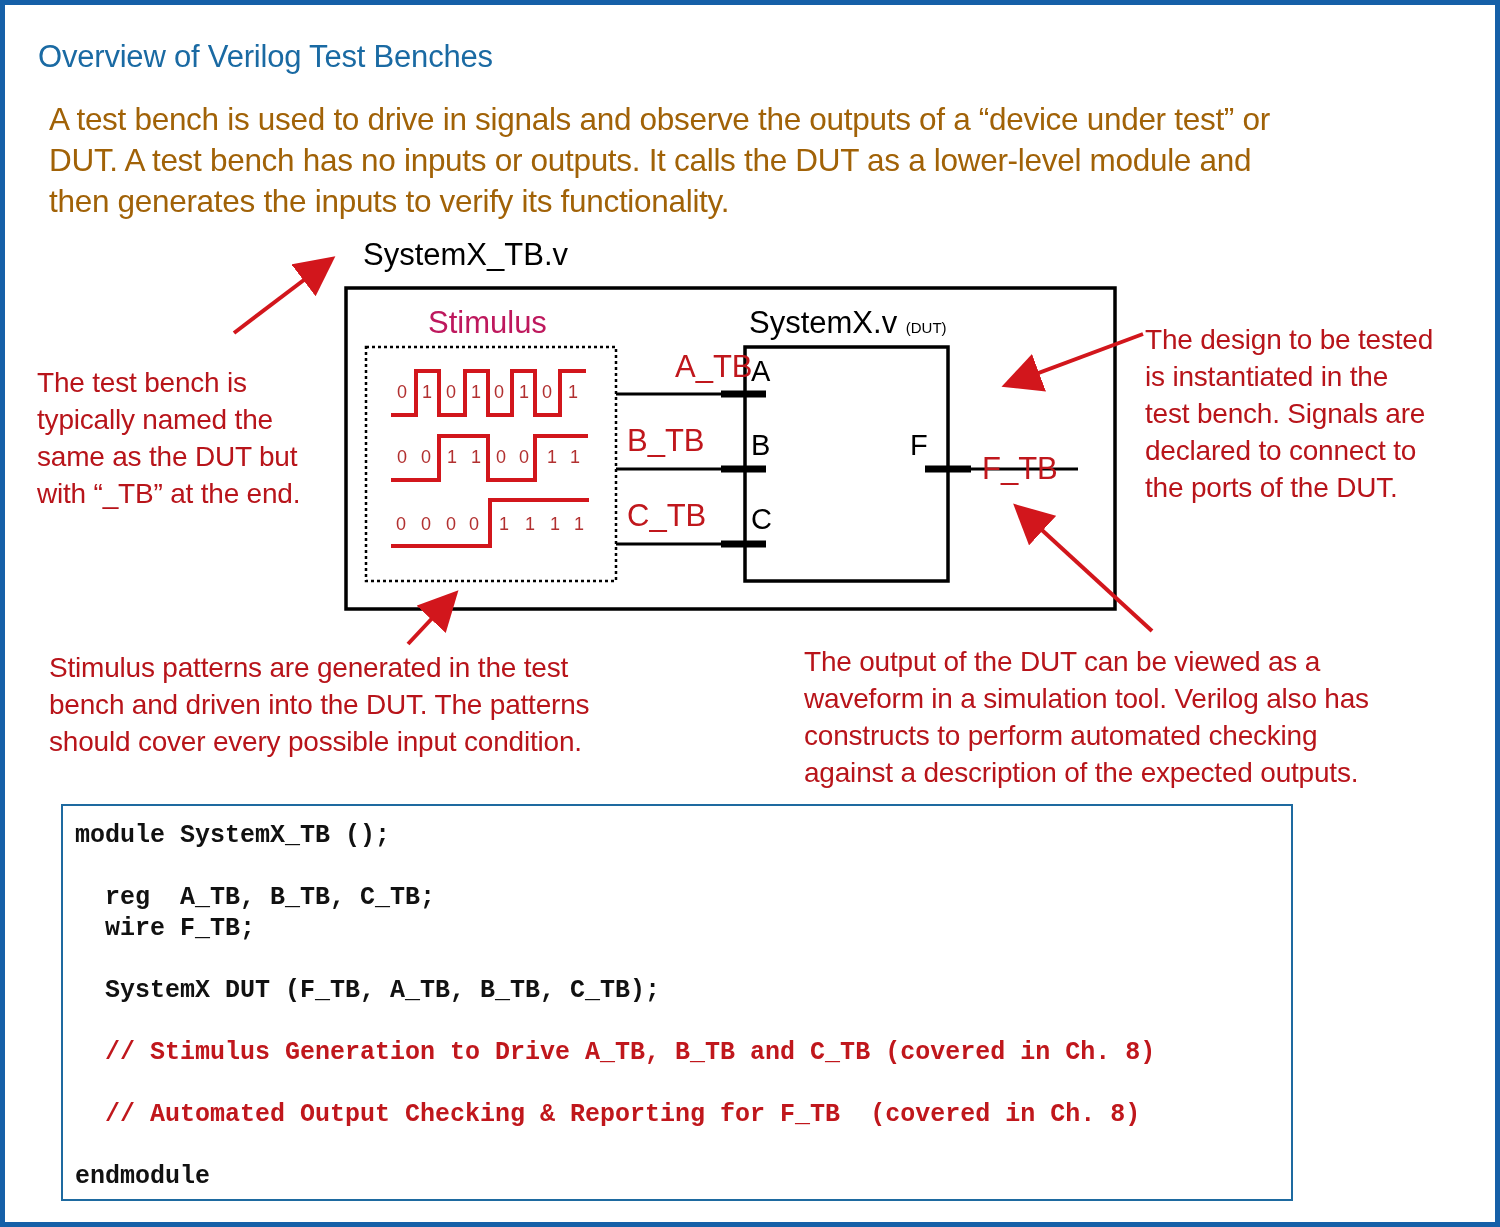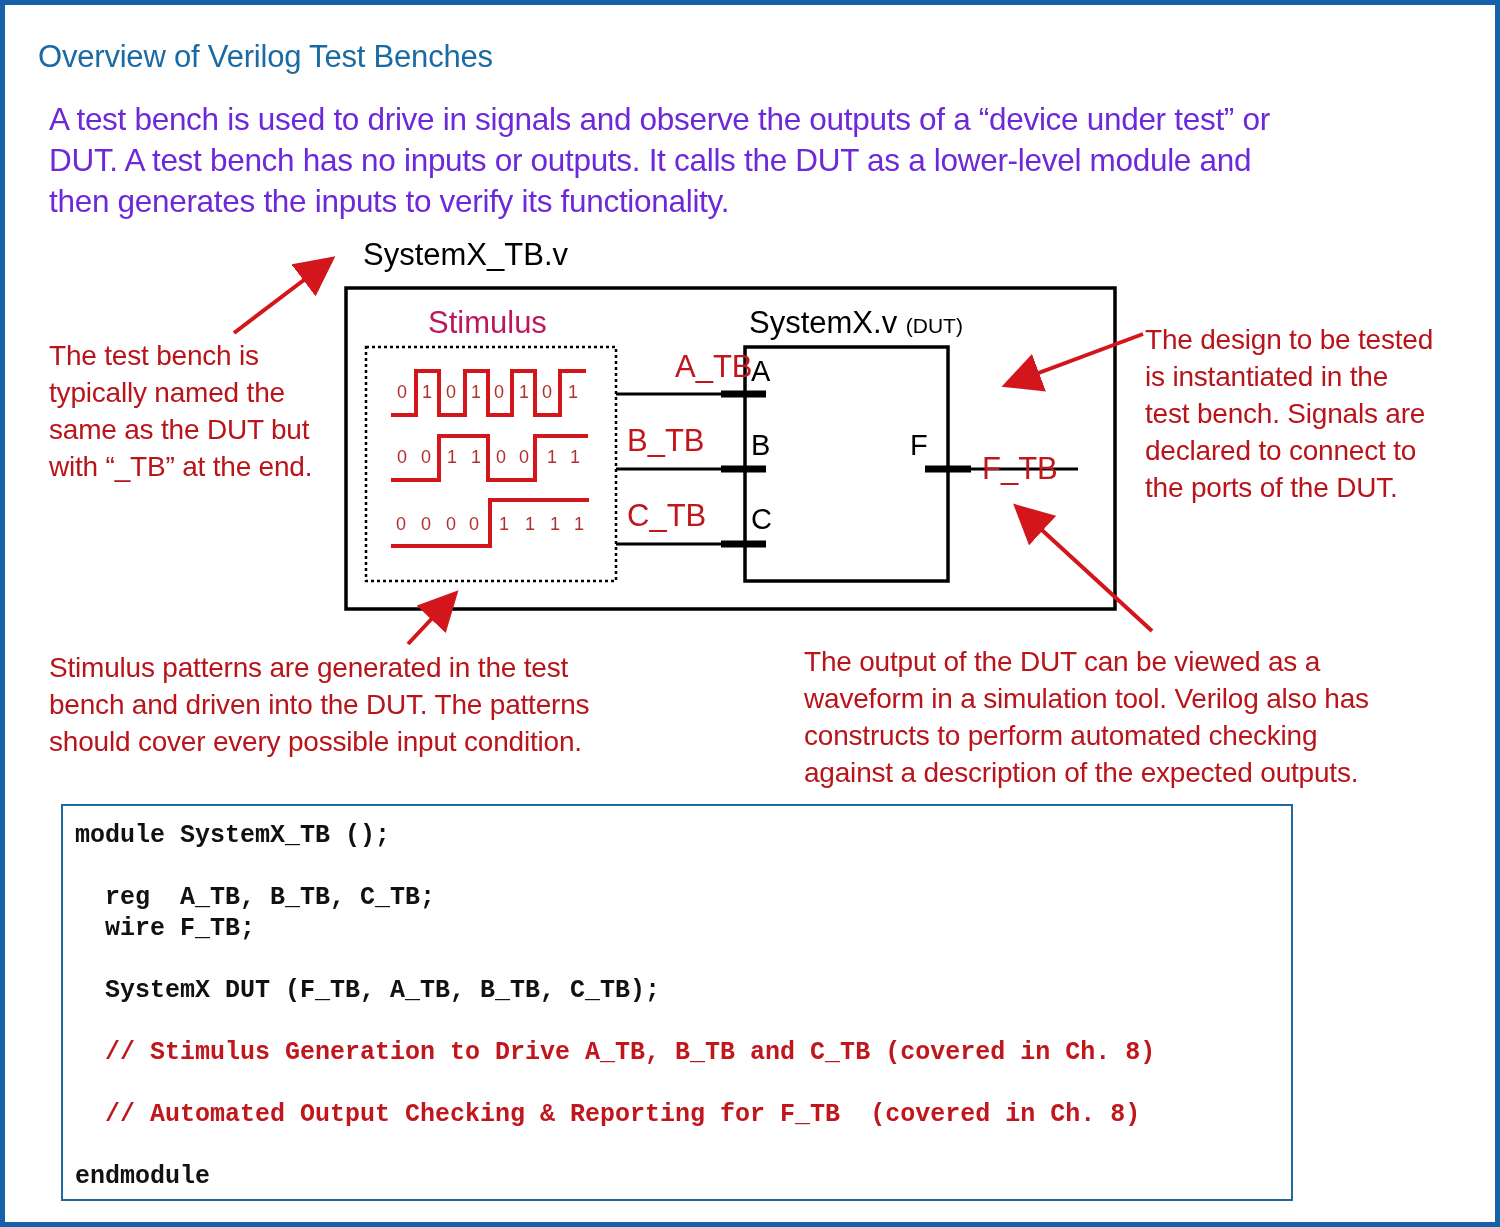--- a/index.html
+++ b/index.html
@@ -1,28 +1,28 @@
 <!DOCTYPE html>
 <html><head>
 <meta charset="utf-8">
 <style>
   html, body { margin: 0; padding: 0; background: #ffffff; }
   body { width: 1500px; height: 1227px; position: relative; overflow: hidden; font-family: "Liberation Sans", sans-serif; }
   .frame { position: absolute; left: 0; top: 0; width: 1500px; height: 1227px; box-sizing: border-box; border: 5px solid #1560a8; background: #fff; }
   .title { position: absolute; left: 33px; top: 34px; font-size: 31px; color: #1a6aa3; letter-spacing: -0.2px; }
-  .intro { position: absolute; left: 44px; top: 94px; width: 1420px; font-size: 31.5px; line-height: 41px; color: #6d28d9; letter-spacing: -0.3px; }
+  .intro { position: absolute; left: 44px; top: 94px; width: 1420px; font-size: 31.5px; line-height: 41px; color: #a16207; letter-spacing: -0.3px; }
   .intro span { display: block; white-space: nowrap; }
   .note { position: absolute; font-size: 28px; line-height: 37px; color: #b8141a; white-space: nowrap; letter-spacing: -0.2px; }
   .note span { display: block; }
   .diagram-svg { position: absolute; left: 0; top: 0; width: 1500px; height: 800px; }
   .lbl { position: absolute; white-space: nowrap; }
   .tb-file { left: 358px; top: 232px; font-size: 31px; color: #000; }
   .stim-label { left: 423px; top: 300px; font-size: 31px; color: #be185d; }
   .dut-label { left: 744px; top: 300px; font-size: 31px; color: #000; }
-  .dut-label small { font-size: 21px; }
+  .dut-label small { font-size: 15px; }
   .sig { font-size: 31px; color: #c0171c; }
   .port { font-size: 29px; color: #000; }
   .bit { position: absolute; font-size: 18px; color: #b23030; }
   .code-box { position: absolute; left: 56px; top: 799px; width: 1232px; height: 397px; box-sizing: border-box; border: 2px solid #1e6aa0; background: #fff; }
   .code { position: absolute; left: 12px; top: 14px; font-family: "Liberation Mono", monospace; font-size: 25px; font-weight: bold; color: #111; white-space: pre; line-height: 31px; }
   .code .c { color: #c0171c; }
 </style>
 </head>
 <body>
 
@@ -110,21 +110,21 @@
     <span class="bit" style="left:391px; top:509px;">0</span>
     <span class="bit" style="left:416px; top:509px;">0</span>
     <span class="bit" style="left:441px; top:509px;">0</span>
     <span class="bit" style="left:464px; top:509px;">0</span>
     <span class="bit" style="left:494px; top:509px;">1</span>
     <span class="bit" style="left:520px; top:509px;">1</span>
     <span class="bit" style="left:545px; top:509px;">1</span>
     <span class="bit" style="left:569px; top:509px;">1</span>
   </div>
 
-  <div class="note" style="left:32px; top:332px;margin-left:12px;">
+  <div class="note" style="left:32px; top:359px;">
     <span>The test bench is</span>
     <span>typically named the</span>
     <span>same as the DUT but</span>
     <span>with “_TB” at the end.</span>
   </div>
 
   <div class="note" style="left:1140px; top:316px;">
     <span>The design to be tested</span>
     <span>is instantiated in the</span>
     <span>test bench.  Signals are</span>

